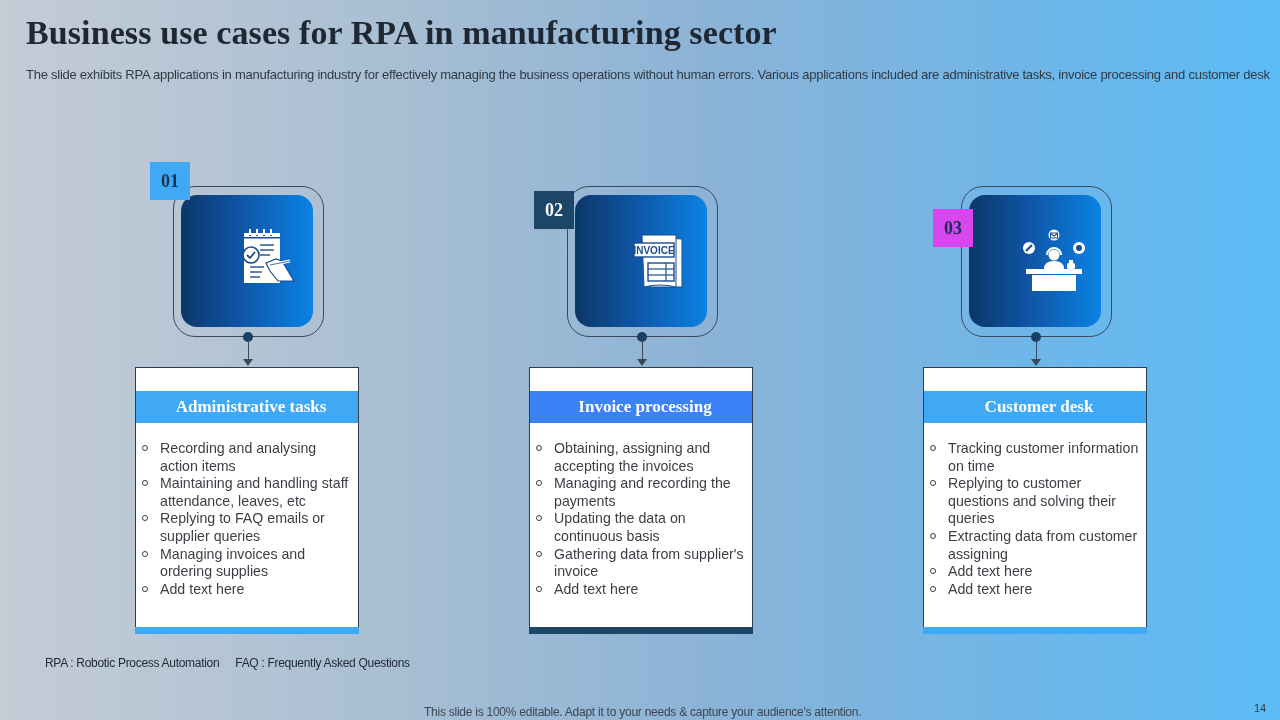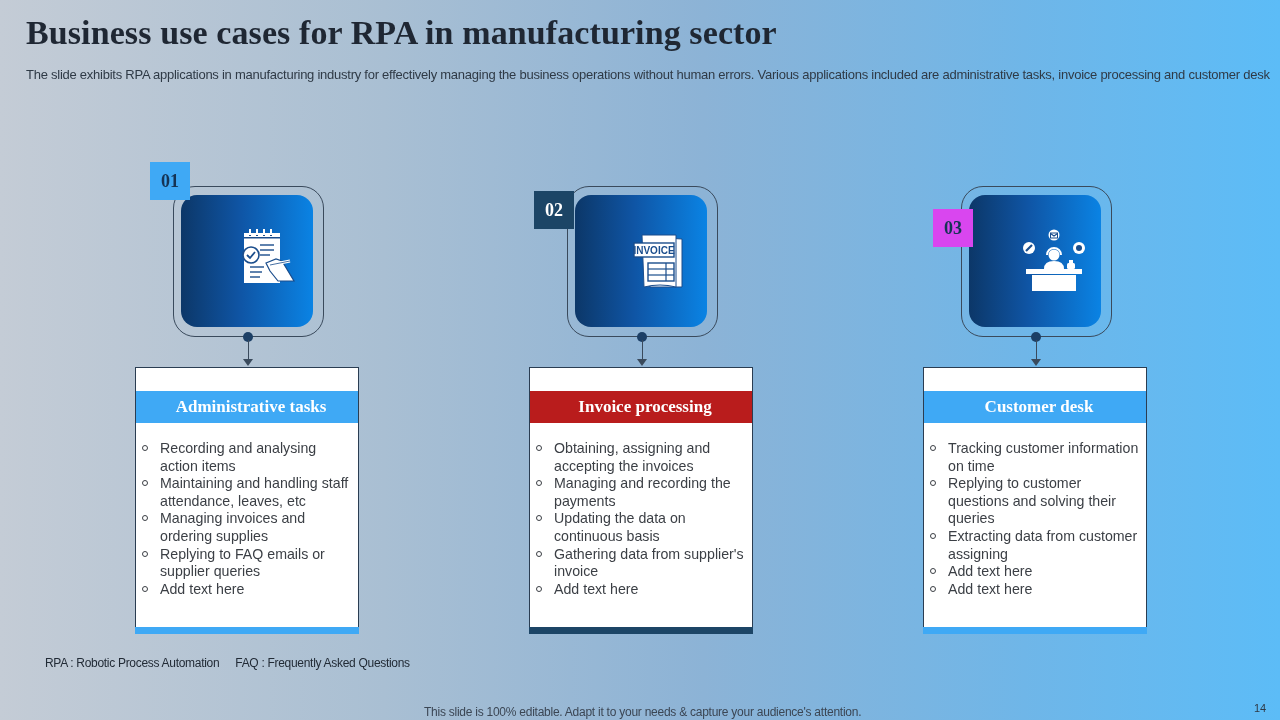--- a/index.html
+++ b/index.html
@@ -68,21 +68,21 @@
   .c2 .accent-bar { background: #1c4566; }
 
   .textbox-header {
     position: absolute; left: 0; top: 23px; width: 100%; height: 32px;
     display: flex; align-items: center; justify-content: center;
     font-family: "Liberation Serif", serif; font-weight: bold; font-size: 17px;
     color: #ffffff;
     padding-left: 8px;
   }
   .c1 .textbox-header, .c3 .textbox-header { background: #3fa9f5; }
-  .c2 .textbox-header { background: #b91c1c; }
+  .c2 .textbox-header { background: #3b82f6; }
 
   .bullets {
     position: absolute; left: 6px; top: 72px; right: 6px; list-style: none;
   }
   .bullets li {
     position: relative; padding-left: 18px;
     font-size: 14.2px; line-height: 17.6px; color: #3b3f45;
   }
   .bullets li .bullet-mark {
     position: absolute; left: 0; top: 5px; width: 6px; height: 6px;
@@ -143,22 +143,22 @@
   </div>
   <div class="num-badge">01</div>
   <div class="connector-dot"></div>
   <div class="connector-line"></div>
   <div class="connector-arrow"></div>
   <div class="textbox">
     <div class="textbox-header">Administrative tasks</div>
     <ul class="bullets">
       <li><span class="bullet-mark"></span><span>Recording and analysing action items</span></li>
       <li><span class="bullet-mark"></span><span>Maintaining  and handling staff attendance, leaves, etc</span></li>
+      <li><span class="bullet-mark"></span><span>Replying to FAQ emails or supplier queries</span></li>
       <li><span class="bullet-mark"></span><span>Managing invoices and ordering supplies</span></li>
-      <li><span class="bullet-mark"></span><span>Replying to FAQ emails or supplier queries</span></li>
       <li><span class="bullet-mark"></span><span>Add text here</span></li>
     </ul>
   </div>
   <div class="accent-bar"></div>
 </div>
 
 <div class="card c2">
   <div class="frame"></div>
   <div class="icon-tile">
     <svg viewBox="0 0 72 72">

